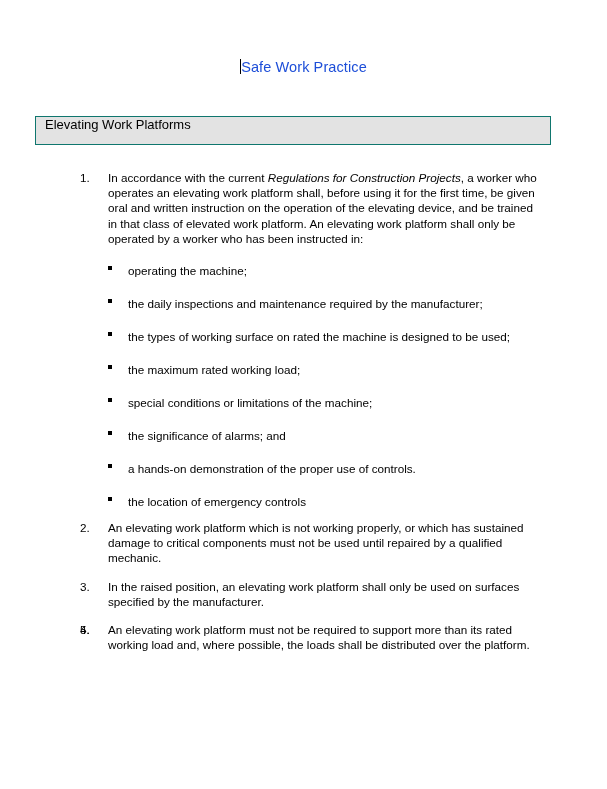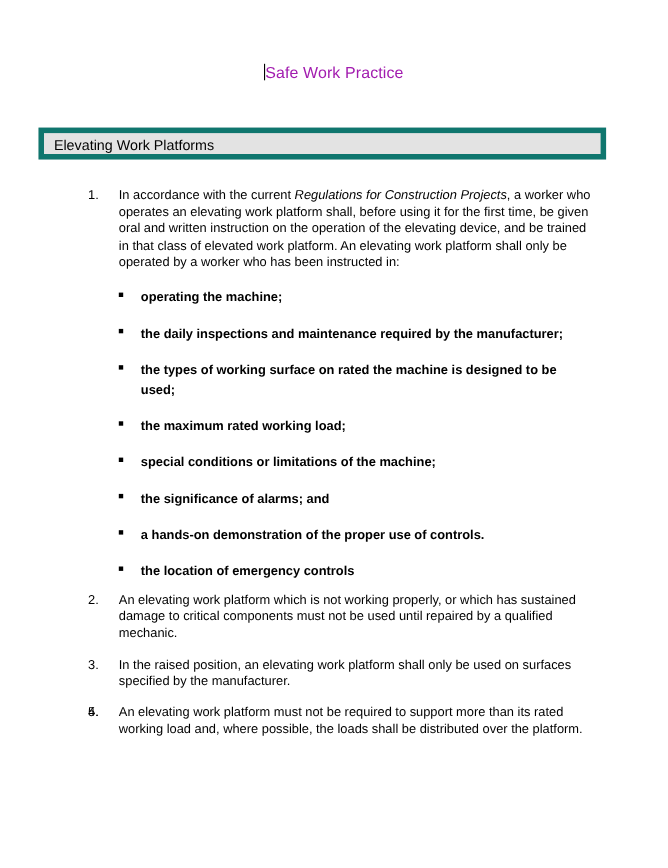--- a/index.html
+++ b/index.html
@@ -29,21 +29,21 @@
     position: absolute;
     left: 0;
     top: 58px;
     width: 607px;
     text-align: center;
   }
   .doc-title {
     display: inline-block;
     font-size: 14.5px;
     line-height: 19px;
-    color: #a21caf;
+    color: #1d4ed8;
     letter-spacing: 0.1px;
     position: relative;
     white-space: nowrap;
   }
   .caret {
     display: inline-block;
     width: 1px;
     height: 15px;
     background: #000;
     vertical-align: -2px;
@@ -51,24 +51,24 @@
   }
 
   
   .section-bar {
     position: absolute;
     left: 35px;
     top: 116px;
     width: 516px;
     height: 29px;
     background: #e3e3e3;
-    border: 5px solid #0f766e;
+    border: 1px solid #0f766e;
     box-sizing: border-box;
     display: flex;
-    align-items: flex-end;
+    align-items: flex-start;
     padding-left: 9px;
   }
   .section-bar-label {
     font-size: 13px;
     line-height: 16px;
     color: #000;
   }
 
   
   .body-content {
@@ -98,21 +98,20 @@
     line-height: 15.2px;
     text-align: left;
   }
   .num-text i {
   }
 
   
   .bullet-list {
     margin-top: 15px;
     margin-bottom: 4px;
-    font-weight: bold;
   }
   .bullet-item {
     position: relative;
     padding-left: 20px;
     padding-right: 0px;
     margin-bottom: 15px;
   }
   .bullet-item:last-child {
     margin-bottom: 0;
   }

